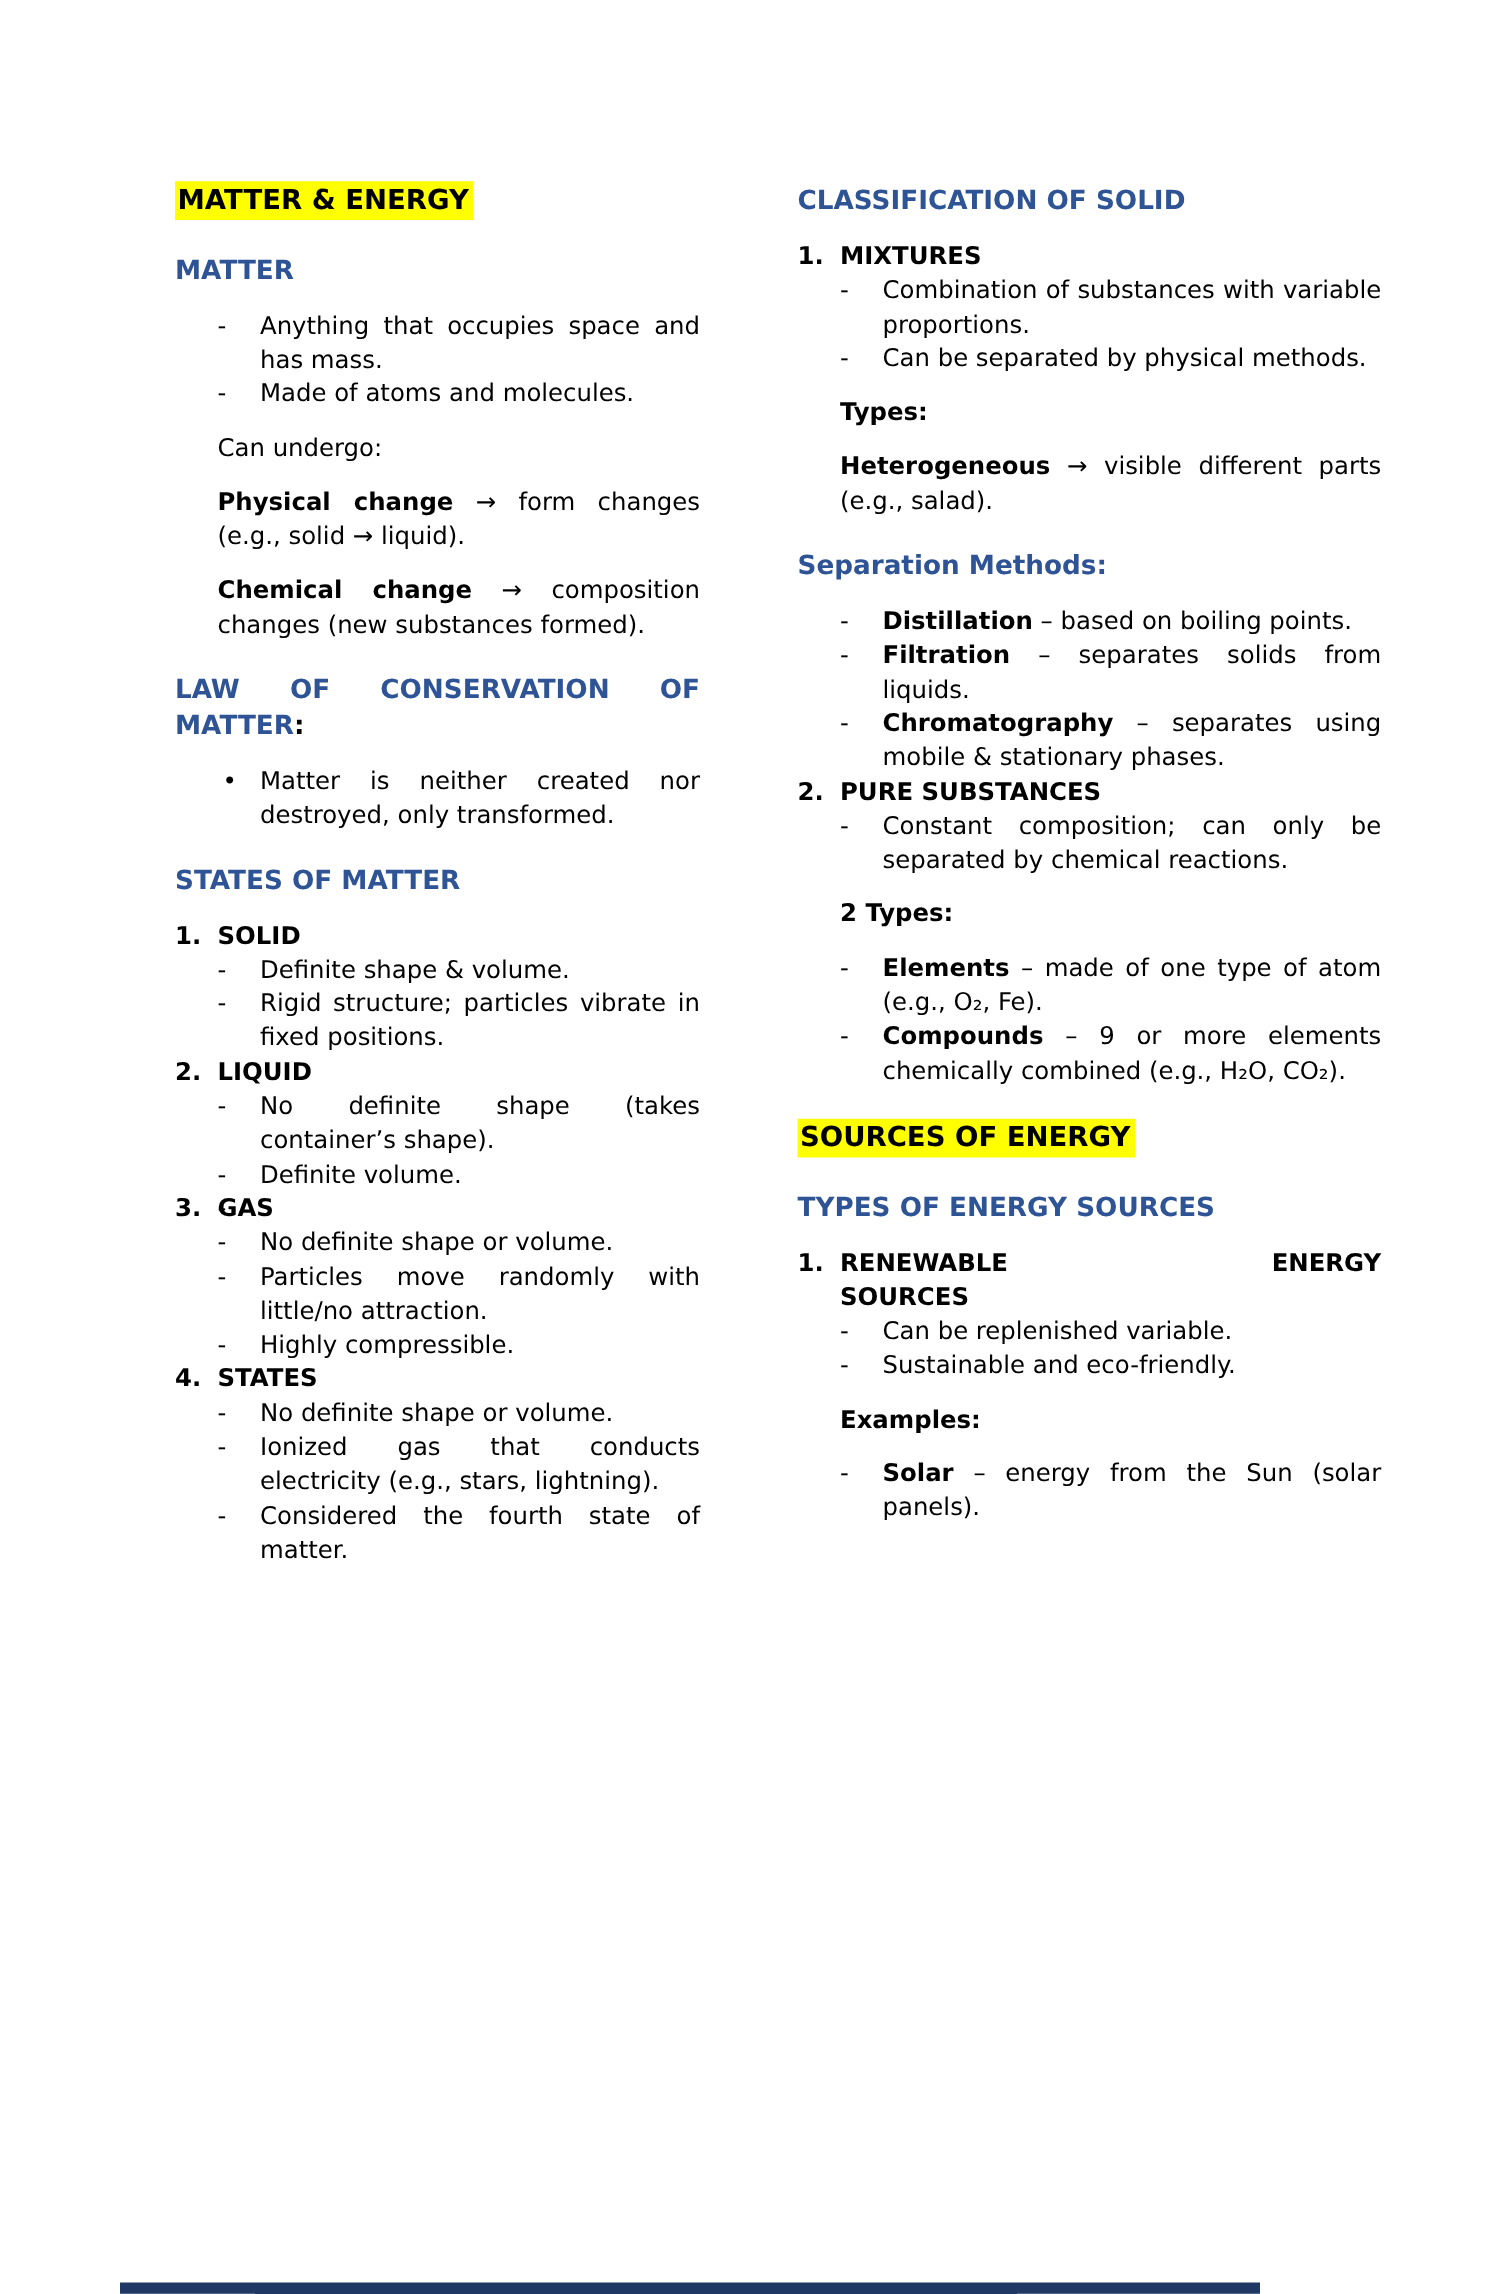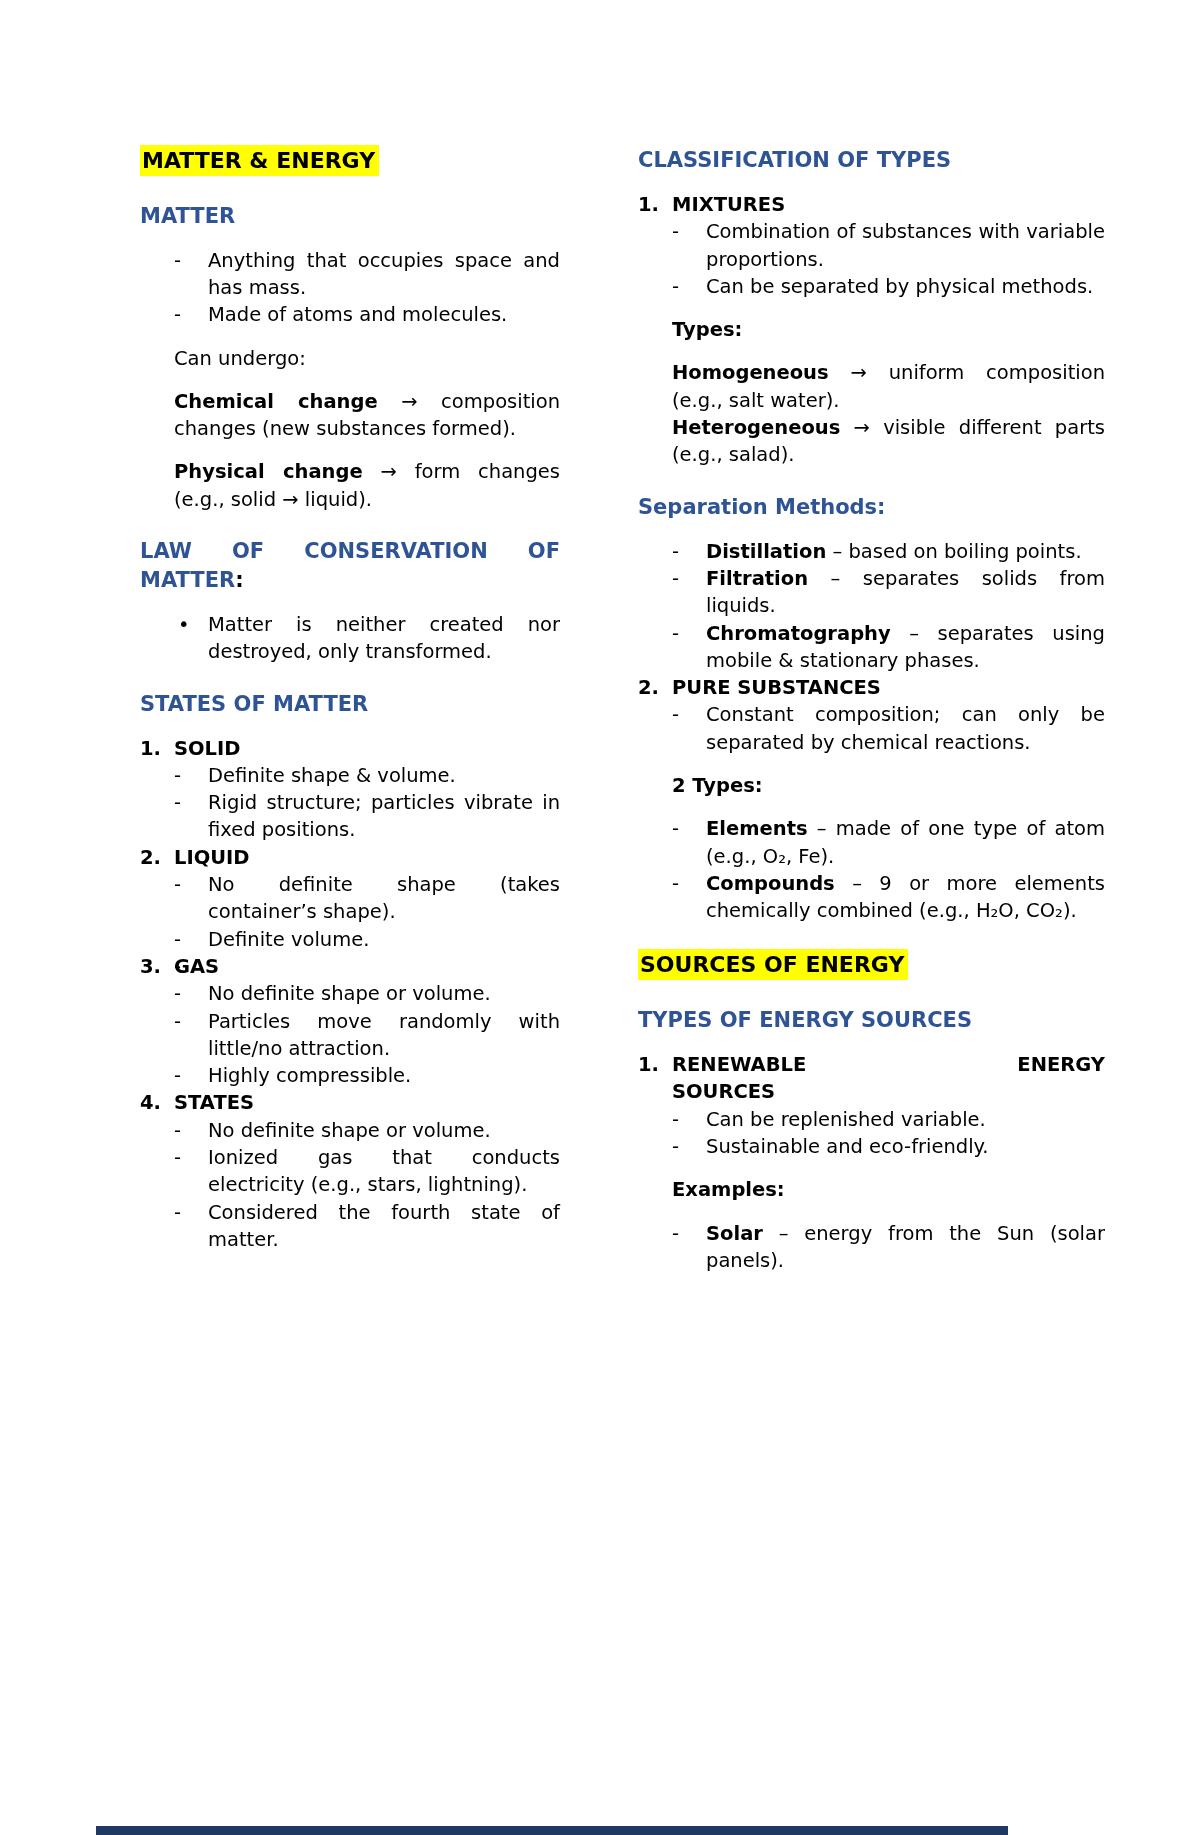--- a/index.html
+++ b/index.html
@@ -79,23 +79,23 @@
           <span>Anything that occupies space and has mass.</span>
         </div>
         <div class="li">
           <span class="marker">-</span>
           <span>Made of atoms and molecules.</span>
         </div>
       </div>
 
       <div class="para">Can undergo:</div>
 
+      <div class="para"><span class="lead">Physical change</span><span> → form changes (e.g., solid → liquid).</span></div>
+
       <div class="para"><span class="lead">Chemical change</span><span> → composition changes (new substances formed).</span></div>
-
-      <div class="para"><span class="lead">Physical change</span><span> → form changes (e.g., solid → liquid).</span></div>
 
       <div class="heading">
         <div class="jline">LAW OF CONSERVATION OF</div>
         <div><span>MATTER</span><span class="colon-black">:</span></div>
       </div>
 
       <div class="list">
         <div class="li bullet">
           <span class="marker">•</span>
           <span>Matter is neither created nor destroyed, only transformed.</span>
@@ -166,41 +166,40 @@
         </div>
         <div class="li">
           <span class="marker">-</span>
           <span>Considered the fourth state of matter.</span>
         </div>
       </div>
     </div>
 
     <div class="col col-right">
 
-      <div class="heading">CLASSIFICATION OF TYPES</div>
+      <div class="heading">CLASSIFICATION OF SOLID</div>
 
       <div class="num-item">
         <span class="num">1.</span>
         <span>MIXTURES</span>
       </div>
       <div class="list">
         <div class="li">
           <span class="marker">-</span>
           <span>Combination of substances with variable proportions.</span>
         </div>
         <div class="li">
           <span class="marker">-</span>
           <span>Can be separated by physical methods.</span>
         </div>
       </div>
 
       <div class="para bold">Types:</div>
 
       <div class="group">
-        <div class="seg"><span class="lead">Homogeneous</span><span> → uniform composition (e.g., salt water).</span></div>
         <div class="seg"><span class="lead">Heterogeneous</span><span> → visible different parts (e.g., salad).</span></div>
       </div>
 
       <div class="heading">Separation Methods:</div>
 
       <div class="list">
         <div class="li">
           <span class="marker">-</span>
           <span><span class="lead">Distillation</span><span> – based on boiling points.</span></span>
         </div>

